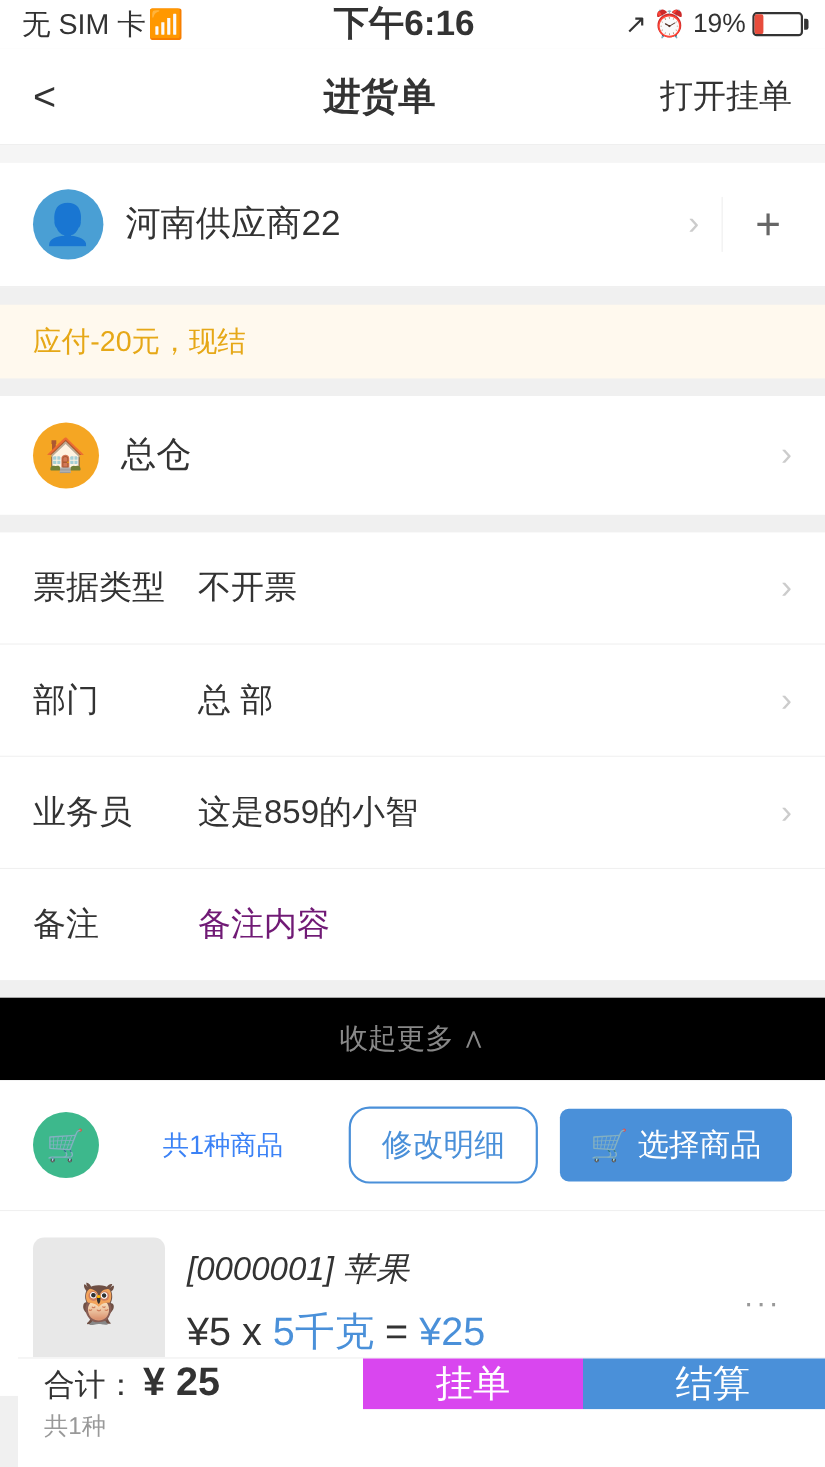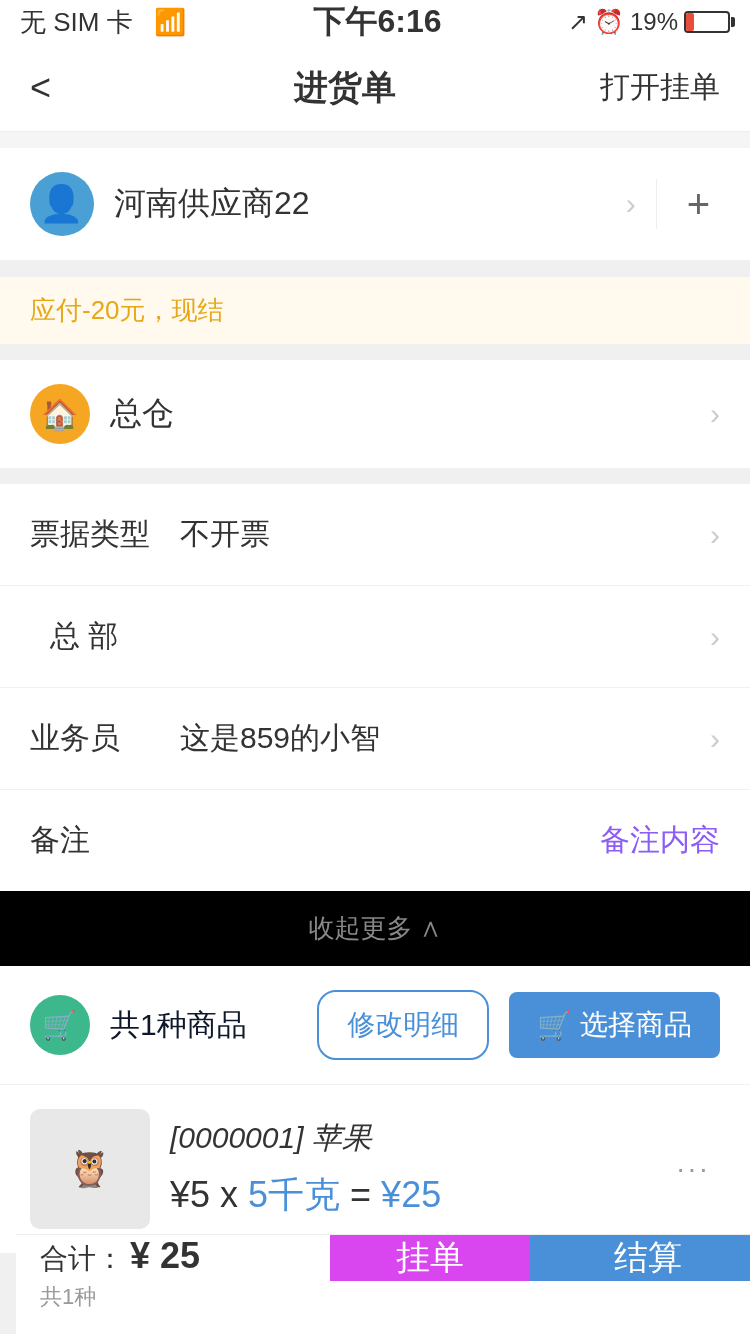--- a/index.html
+++ b/index.html
@@ -17,21 +17,21 @@
       width: 100%;
       height: 44px;
       background: #fff;
       display: flex;
       align-items: center;
       justify-content: space-between;
       padding: 0 20px;
       font-size: 26px;
       font-weight: 500;
     }
-    .status-left { display: flex; align-items: center; gap: 22px; }
+    .status-left { display: flex; align-items: center; gap: 2px; }
     .status-center { font-size: 32px; font-weight: 600; }
     .status-right { display: flex; align-items: center; gap: 6px; font-size: 24px; }
     .battery {
       width: 46px; height: 22px; border: 2px solid #333; border-radius: 4px; position: relative; display: inline-flex; align-items: center;
     }
     .battery::after {
       content: ''; position: absolute; right: -7px; top: 50%; transform: translateY(-50%);
       width: 4px; height: 10px; background: #333; border-radius: 0 2px 2px 0;
     }
     .battery-fill {
@@ -138,21 +138,21 @@
     }
     .warehouse-name {
       flex: 1;
       font-size: 32px;
       color: #333;
     }
 
     
     .form-card {
       background: #fff;
-      margin-bottom: 0;
+      margin-bottom: 16px;
     }
     .form-row {
       display: flex;
       align-items: center;
       padding: 30px 30px;
       border-bottom: 1px solid #f0f0f0;
       min-height: 90px;
     }
     .form-row:last-child { border-bottom: none; }
     .form-label {
@@ -161,22 +161,21 @@
       width: 130px;
       flex-shrink: 0;
     }
     .form-value {
       flex: 1;
       font-size: 30px;
       color: #333;
       padding-left: 20px;
     }
     .form-value.placeholder {
-      color: #8b5cf6;
-      text-align: right;
+      color: #701a75;
     }
 
     
     .collapse-row {
       background: #000000;
       display: flex;
       align-items: center;
       justify-content: center;
       padding: 20px;
       color: #888;
@@ -199,22 +198,23 @@
     }
     .product-icon {
       width: 60px; height: 60px; border-radius: 50%;
       background: #3db88c;
       display: flex; align-items: center; justify-content: center;
       color: white; font-size: 28px;
       flex-shrink: 0;
     }
     .product-count {
       flex: 1;
-      font-size: 30px;
-      color: #0f172a;
+      font-size: 24px;
+      color: #3b82f6;
+      margin-left: 38px;
     }
     .btn-outline {
       border: 2px solid #4a90d9;
       color: #4a90d9;
       background: #fff;
       padding: 14px 28px;
       font-size: 28px;
       border-radius: 19px;
       cursor: pointer;
     }
@@ -393,20 +393,21 @@
 
   <div class="form-card">
 
     <div class="form-row">
       <span class="form-label">票据类型</span>
       <span class="form-value">不开票</span>
       <span class="chevron-right">›</span>
     </div>
 
     <div class="form-row">
+      <span class="form-label">部门</span>
       <span class="form-value">总 部</span>
       <span class="chevron-right">›</span>
     </div>
 
     <div class="form-row">
       <span class="form-label">业务员</span>
       <span class="form-value">这是859的小智</span>
       <span class="chevron-right">›</span>
     </div>
 

